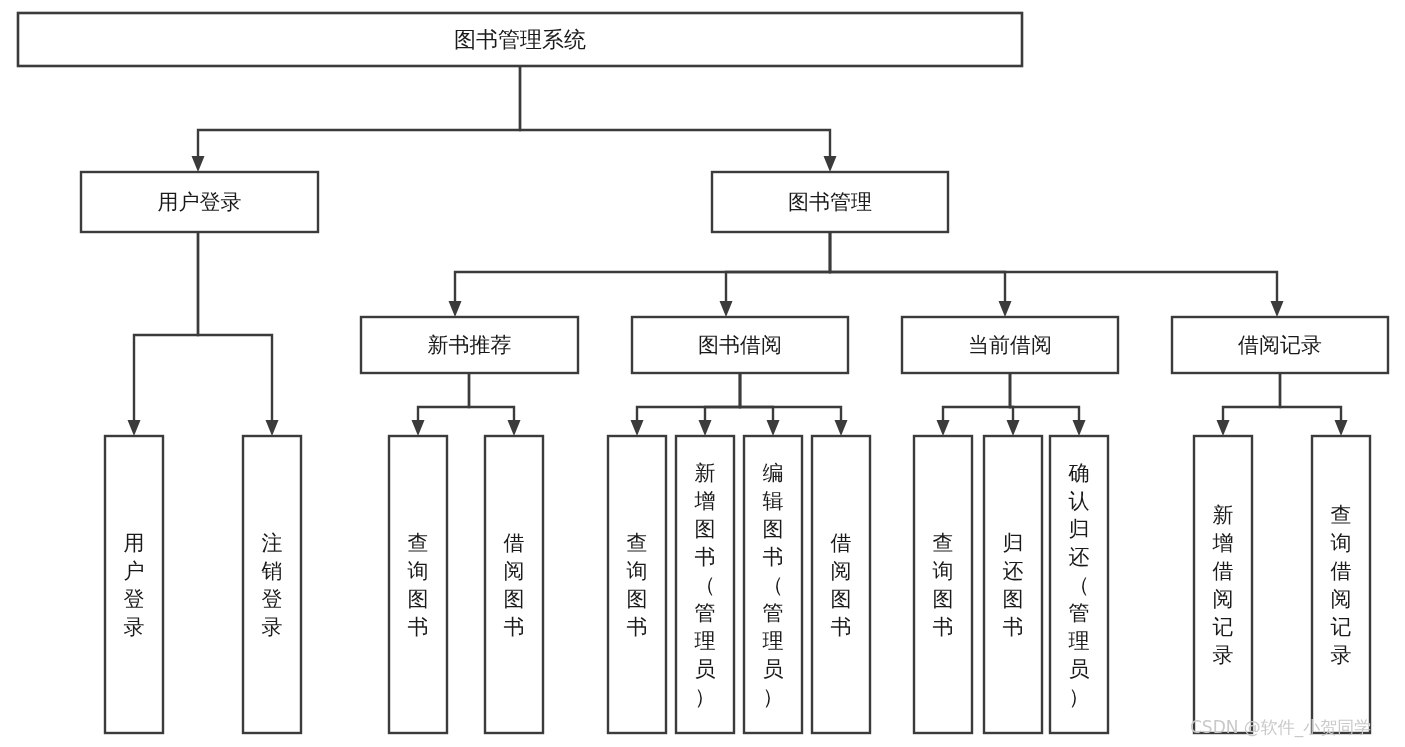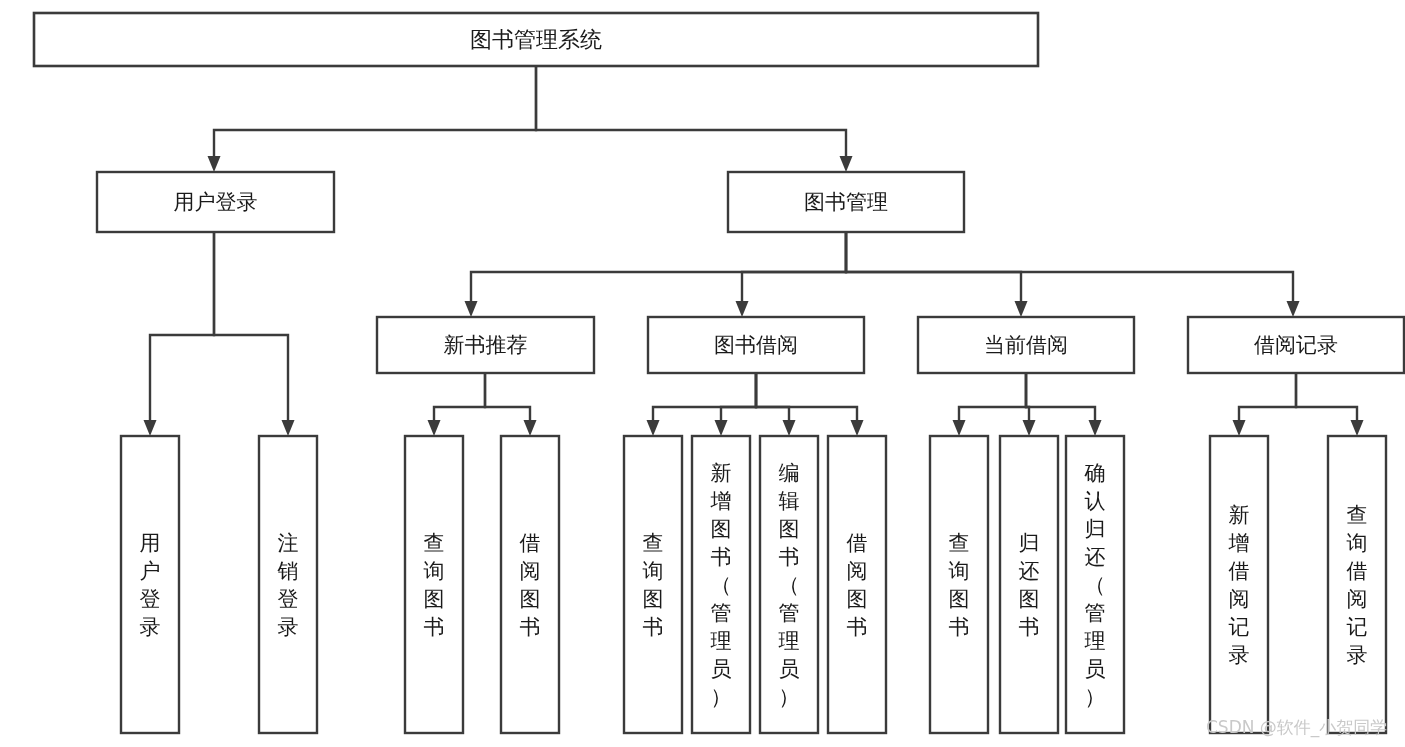--- a/index.html
+++ b/index.html
@@ -9,21 +9,21 @@
   }
   body {
     width: 1405px;
     height: 747px;
     position: relative;
     overflow: hidden;
     font-family: "DejaVu Sans", "Liberation Sans", sans-serif;
   }
   #diagram-root {
     position: absolute;
-    left: 16px;
+    left: 0;
     top: 0;
     width: 1127px;
     height: 747px;
   }
   .node-box {
     fill: #ffffff;
     stroke: #3b3b3b;
     stroke-width: 2.4;
   }
   .node-box-root {

